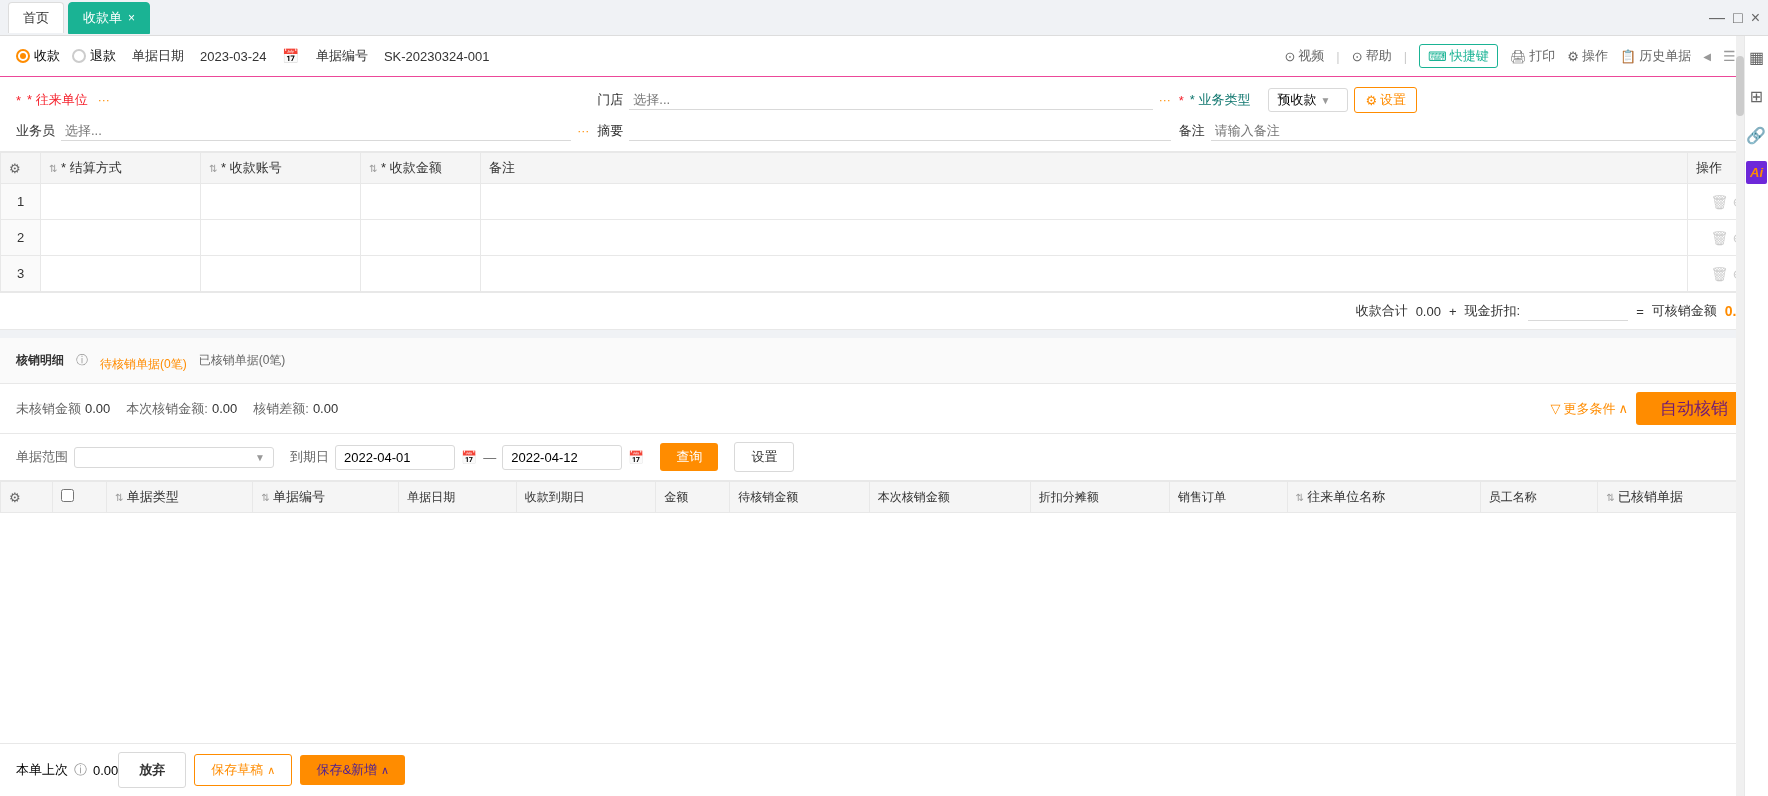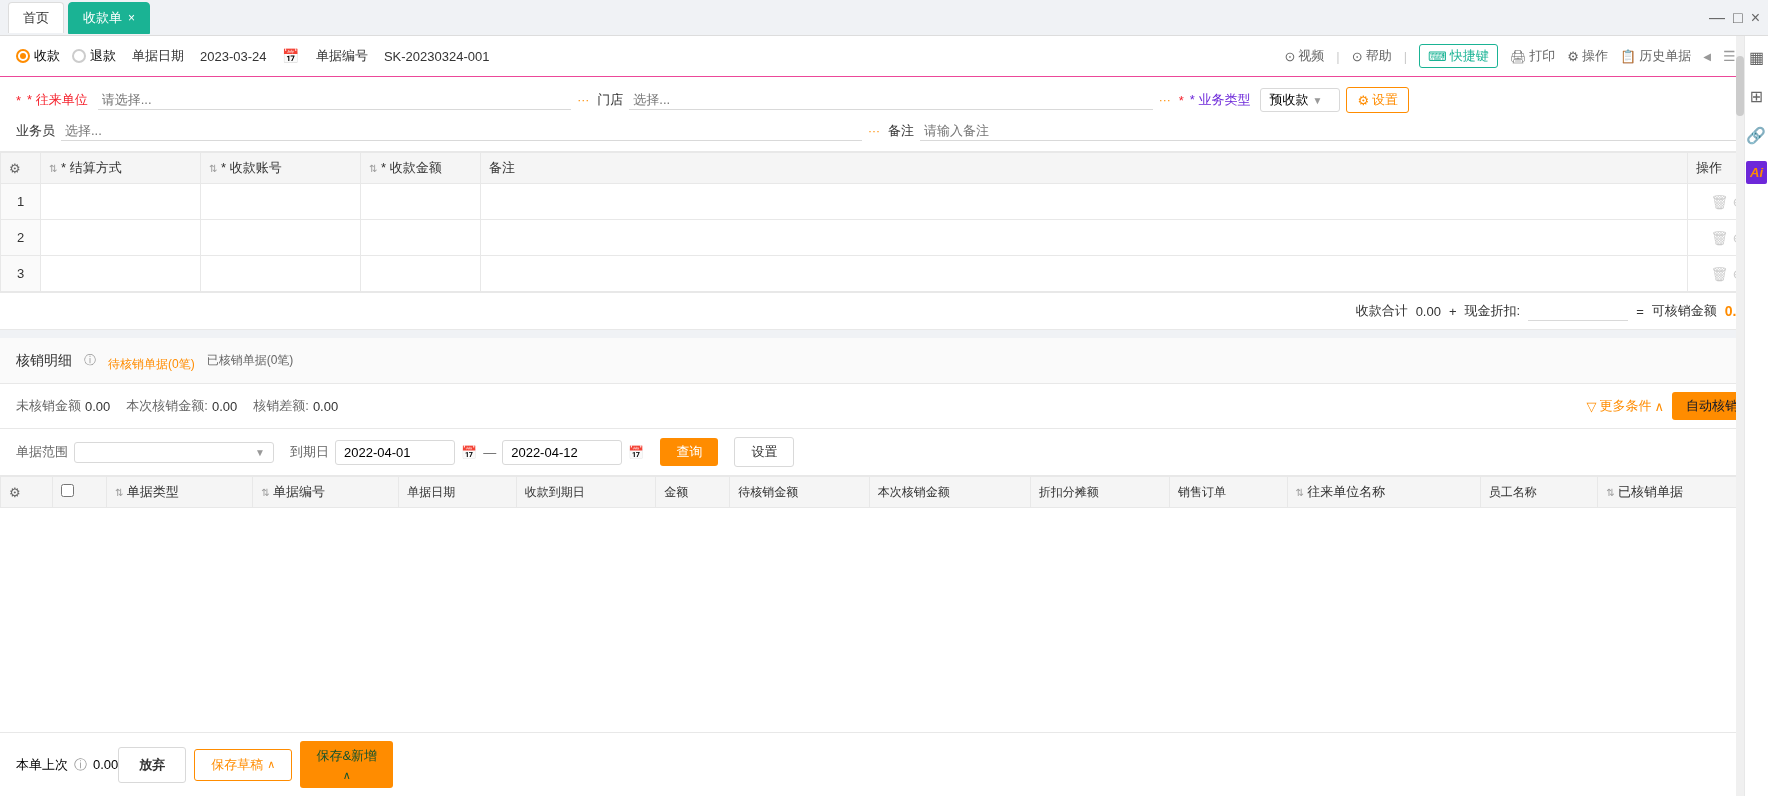--- a/index.html
+++ b/index.html
@@ -110,37 +110,37 @@
 
     
     .verify-section {
       background: #fff; flex: 1; display: flex; flex-direction: column;
       overflow: hidden; padding: 0;
     }
     .verify-header {
       padding: 10px 16px; display: flex; align-items: center; gap: 12px;
       border-bottom: 1px solid #e8e8e8; flex-shrink: 0; background: #fafafa;
     }
-    .verify-title { font-size: 14px; font-weight: normal; color: #333; }
+    .verify-title { font-size: 12px; font-weight: bold; color: #333; }
     .info-icon { color: #999; cursor: pointer; font-size: 12px; }
     .verify-tab { color: #ff8c00; cursor: pointer; font-size: 12px; margin-top: 8px; }
     .verify-tab-inactive { color: #666; cursor: pointer; font-size: 12px; }
 
     .verify-stats {
       padding: 8px 16px; display: flex; align-items: center; gap: 16px;
       border-bottom: 1px solid #e8e8e8; flex-shrink: 0; background: #fff;
     }
     .stat-item { display: flex; align-items: center; gap: 4px; }
     .stat-label { color: #666; }
     .stat-value { color: #333; font-weight: 500; }
     .verify-right { margin-left: auto; display: flex; align-items: center; gap: 8px; }
     .filter-btn { color: #ff8c00; cursor: pointer; font-size: 12px; display: flex; align-items: center; gap: 3px; }
     .auto-btn {
-      background: #ff8c00; color: #0f172a; border: none; padding: 5px 14px;
-      border-radius: 3px; cursor: pointer; font-size: 13px;
+      background: #ff8c00; color: #701a75; border: none; padding: 5px 24px;
+      border-radius: 3px; cursor: pointer; font-size: 17px;
     }
 
     .verify-filter {
       padding: 8px 16px; display: flex; align-items: center; gap: 16px;
       border-bottom: 1px solid #e8e8e8; flex-shrink: 0; background: #fff;
     }
     .filter-field { display: flex; align-items: center; gap: 6px; }
     .filter-select {
       border: 1px solid #d9d9d9; padding: 4px 8px; border-radius: 3px;
       background: #fff; cursor: pointer; display: flex; align-items: center;
@@ -182,23 +182,23 @@
     .abandon-btn {
       background: #fff; border: 1px solid #d9d9d9; color: #333;
       padding: 8px 20px; border-radius: 3px; cursor: pointer; font-size: 13px; font-weight: bold;
     }
     .save-draft-btn {
       background: #fff; border: 1px solid #ff8c00; color: #ff8c00;
       padding: 6px 16px; border-radius: 3px; cursor: pointer; font-size: 13px;
       display: flex; align-items: center; gap: 4px;
     }
     .save-new-btn {
-      background: #ff8c00; border: none; color: #14532d;
+      background: #ff8c00; border: none; color: #4c1d95;
       padding: 6px 16px; border-radius: 3px; cursor: pointer; font-size: 13px;
-      display: flex; align-items: center; gap: 4px; flex-direction: column;
+      display: flex; align-items: center; gap: 4px;
     }
     .btn-arrow { font-size: 11px; }
 
     
     .right-panel {
       position: fixed; right: 0; top: 36px; width: 24px; height: calc(796px - 36px);
       display: flex; flex-direction: column; align-items: center; padding: 8px 0;
       gap: 12px; background: #fff; border-left: 1px solid #e8e8e8; z-index: 10;
     }
     .panel-icon { color: #666; cursor: pointer; font-size: 16px; padding: 4px; }
@@ -289,46 +289,49 @@
         <span style="color:#ff8c00; font-size:14px">☰</span>
       </div>
     </div>
   </div>
 
   <div class="form-area">
     <div class="form-row">
       <div class="form-field" style="flex:2">
         <span class="required-star">*</span>
         <span class="field-label" style="color:#f5222d; margin-right:4px">* 往来单位</span>
-        <input class="form-input" type="text" placeholder="请选择..." style="">
         <span class="ellipsis-btn">···</span>
       </div>
       <div class="form-field" style="flex:2">
         <span class="field-label">门店</span>
         <input class="form-input" type="text" placeholder="选择..." style="">
         <span class="ellipsis-btn">···</span>
       </div>
       <div class="form-field" style="flex:2">
         <span class="required-star">*</span>
-        <span class="field-label" style="color:#6d28d9; margin-right:4px">* 业务类型</span>
+        <span class="field-label" style="color:#0f766e; margin-right:12px">* 业务类型</span>
         <div class="dropdown-btn">
           <span>预收款</span>
           <span class="chevron-icon">▼</span>
         </div>
         <div class="settings-btn">
           <span>⚙</span>
           <span>设置</span>
         </div>
       </div>
     </div>
     <div class="form-row">
       <div class="form-field" style="flex:2">
         <span class="field-label">业务员</span>
         <input class="form-input" type="text" placeholder="选择..." style="">
         <span class="ellipsis-btn">···</span>
+      </div>
+      <div class="form-field" style="flex:2">
+        <span class="field-label">摘要</span>
+        <input class="form-input" type="text" style="">
       </div>
       <div class="form-field" style="flex:2">
         <span class="field-label">备注</span>
         <input class="form-input" type="text" placeholder="请输入备注" style="">
       </div>
     </div>
   </div>
 
   <div class="table-container">
     <table class="data-table">

